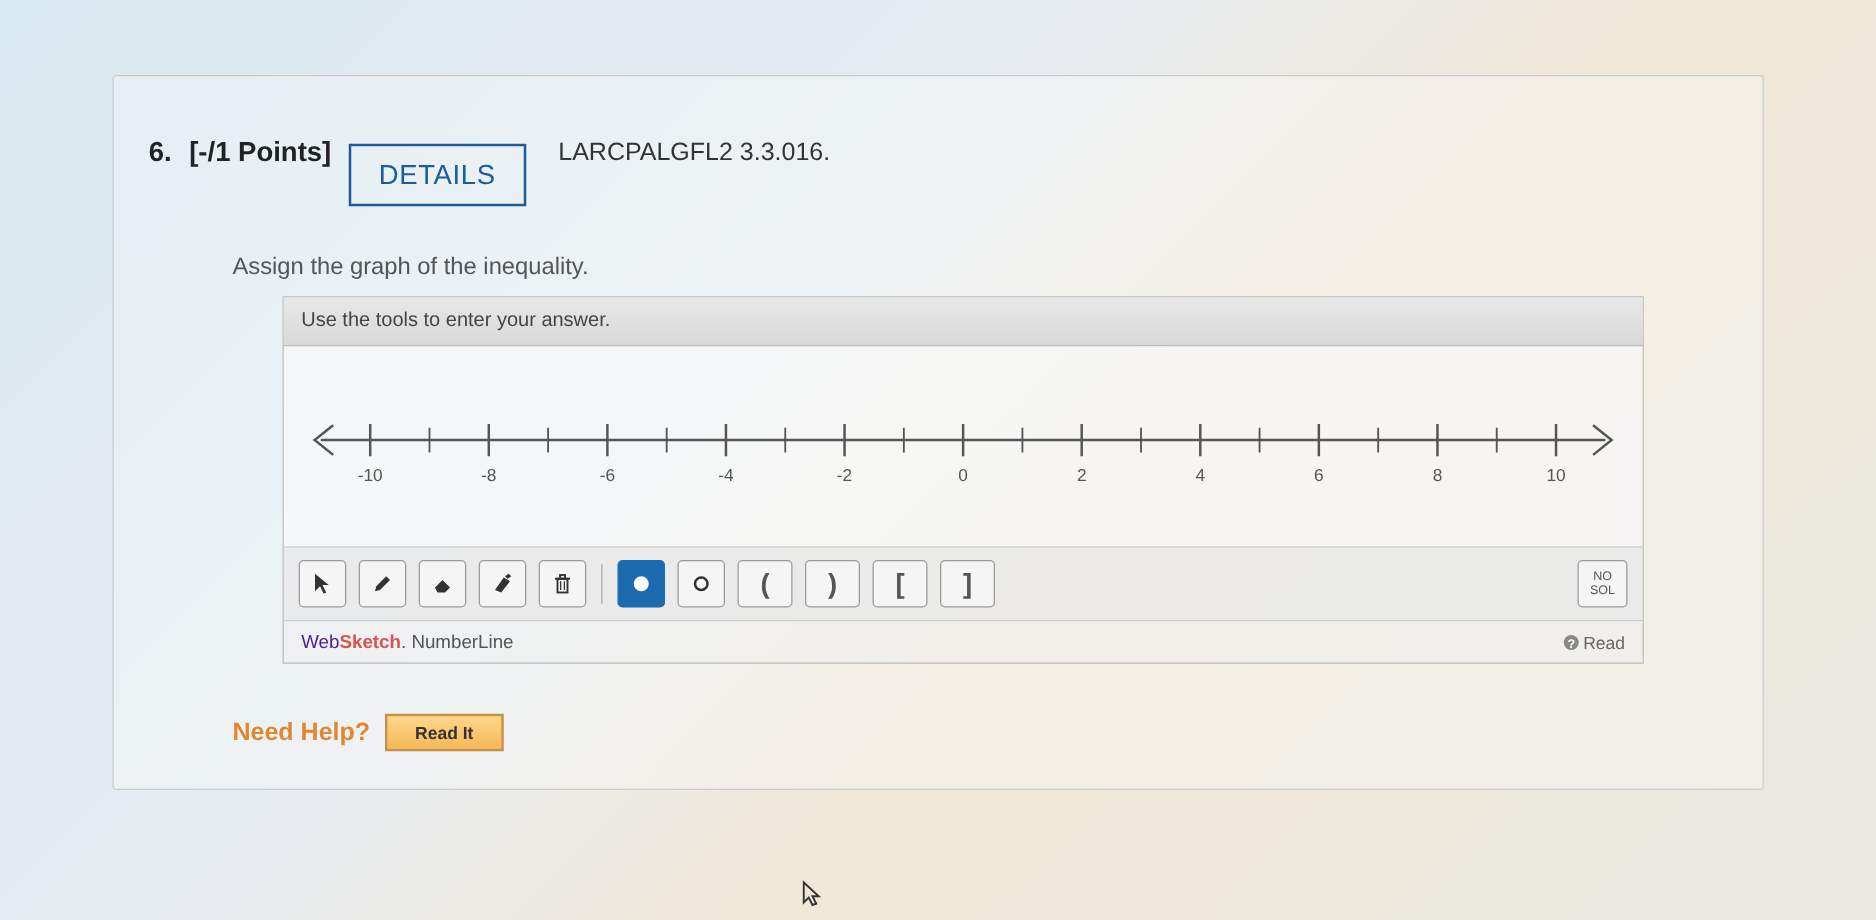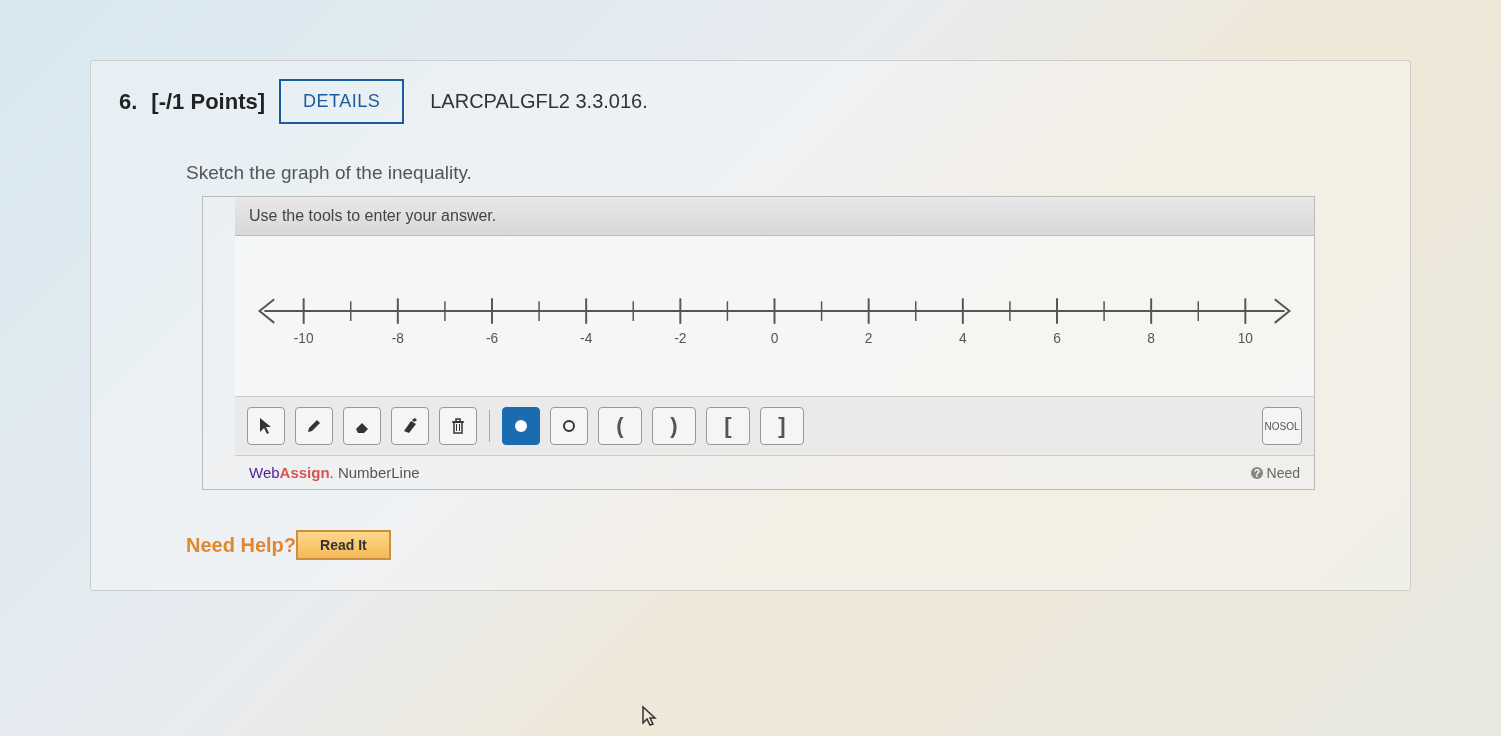--- a/index.html
+++ b/index.html
@@ -34,24 +34,25 @@
     .q-points {
       font-size: 22px;
       font-weight: bold;
       color: #222;
     }
     .btn-outline {
       border: 2px solid #1a5c9c;
       background: transparent;
       color: #1a5c9c;
       padding: 10px 22px;
-      font-size: 18px;
+      font-size: 22px;
       font-weight: 500;
       cursor: pointer;
       letter-spacing: 0.5px;
+      margin-top: 36px;
     }
     .q-ref {
       font-size: 20px;
       color: #333;
       margin-left: 12px;
       font-weight: 500;
     }
     .q-body {
       padding: 20px 95px 30px 95px;
     }
@@ -66,23 +67,22 @@
       margin-left: 90px;
       margin-bottom: 30px;
       letter-spacing: 2px;
     }
     .inequality .highlight {
       color: #d9534f;
     }
     .tool-panel {
       border: 1px solid #bbb;
       background: rgba(240,240,240,0.5);
-      margin-left: 16px;
+      margin-left: 40px;
       margin-bottom: 40px;
-      padding-left: 32px;
     }
     .tool-header {
       background: linear-gradient(#e8e8e8, #d8d8d8);
       border-bottom: 1px solid #bbb;
       padding: 10px 14px;
       font-size: 16px;
       color: #444;
     }
     .numberline-area {
       height: 160px;
@@ -135,20 +135,21 @@
       margin-left: auto;
       width: 40px;
       height: 38px;
       border: 1px solid #999;
       background: #f5f5f5;
       border-radius: 4px;
       font-size: 10px;
       line-height: 1.1;
       color: #555;
       display: flex;
+      flex-direction: column;
       align-items: center;
       justify-content: center;
       cursor: pointer;
     }
     .tool-footer {
       display: flex;
       align-items: center;
       justify-content: space-between;
       padding: 8px 14px;
       border-top: 1px solid #ccc;
@@ -161,20 +162,21 @@
       color: #666;
       font-size: 14px;
       display: flex;
       align-items: center;
       gap: 3px;
       cursor: pointer;
     }
     .need-help-row {
       display: flex;
       align-items: center;
+      gap: 12px;
       margin-top: 10px;
     }
     .need-help-label {
       font-size: 20px;
       font-weight: bold;
       color: #e08830;
     }
     .read-it-btn {
       background: linear-gradient(#ffd78a, #f5b857);
       border: 2px solid #c89040;
@@ -198,21 +200,21 @@
 
 <div class="question-container">
   <div class="header-row">
     <span class="q-number">6.</span>
     <span class="q-points">[-/1 Points]</span>
     <button class="btn-outline">DETAILS</button>
     <span class="q-ref">LARCPALGFL2 3.3.016.</span>
   </div>
 
   <div class="q-body">
-    <div class="instruction">Sketch the graph of the inequality.</div>
+    <div class="instruction">Assign the graph of the inequality.</div>
 
     <div class="tool-panel">
       <div class="tool-header">Use the tools to enter your answer.</div>
 
       <div class="numberline-area">
         <svg class="numberline-svg" viewBox="0 0 1100 160">
           <line x1="30" y1="75" x2="1070" y2="75" stroke="#555" stroke-width="2"></line>
           <polyline points="40,63 25,75 40,87" fill="none" stroke="#555" stroke-width="2"></polyline>
           <polyline points="1060,63 1075,75 1060,87" fill="none" stroke="#555" stroke-width="2"></polyline>
           <g id="ticks">
@@ -299,28 +301,28 @@
         <div class="tool-btn text-btn">[</div>
         <div class="tool-btn text-btn">]</div>
         <div class="nosol-btn">
           <span>NO</span>
           <span>SOL</span>
         </div>
       </div>
 
       <div class="tool-footer">
         <span class="brand">
-          <span class="web">Web</span><span class="assign">Assign</span><span>. NumberLine</span>
+          <span class="web">Web</span><span class="assign">Sketch</span><span>. NumberLine</span>
         </span>
         <span class="help-link">
           <svg width="14" height="14">
               <circle cx="7" cy="7" r="6" fill="#888"></circle>
               <text x="7" y="11" text-anchor="middle" fill="#fff" font-size="10" font-weight="bold">?</text>
             </svg>
-          <span>Need</span>
+          <span>Read</span>
         </span>
       </div>
     </div>
 
     <div class="need-help-row">
       <span class="need-help-label">Need Help?</span>
       <button class="read-it-btn">Read It</button>
     </div>
   </div>
 </div>

